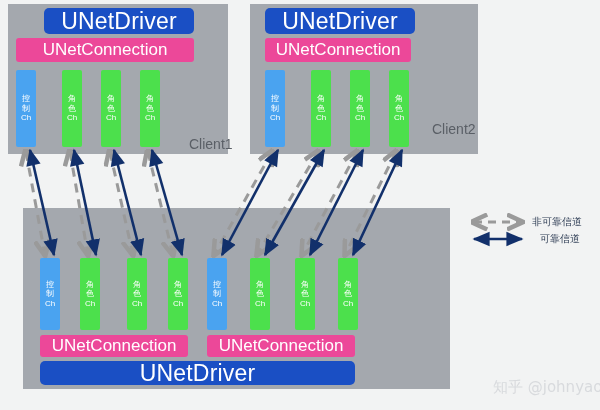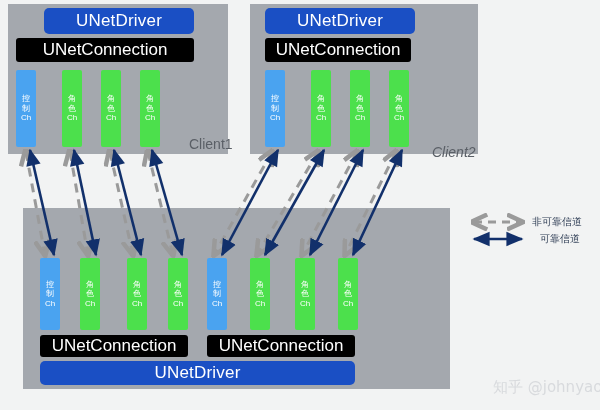--- a/index.html
+++ b/index.html
@@ -7,24 +7,24 @@
     width:600px;height:410px;overflow:hidden;
     background:#f2f3f3;
     font-family:"Liberation Sans","DejaVu Sans",sans-serif;
     position:relative;
   }
   #stage{position:absolute;left:0;top:0;width:600px;height:410px;}
   .panel{position:absolute;background:#a4a8ae;}
   .driver{
     position:absolute;background:#1a4fc4;border-radius:5px;
     color:#ffffff;display:flex;align-items:center;justify-content:center;
-    font-size:17px;letter-spacing:.2px;white-space:nowrap;
+    font-size:23px;letter-spacing:.2px;white-space:nowrap;
   }
   .conn{
-    position:absolute;background:#000000;border-radius:3px;
+    position:absolute;background:#ec4899;border-radius:3px;
     color:#ffffff;display:flex;align-items:center;justify-content:center;
     font-size:17px;white-space:nowrap;
   }
   .chan{
     position:absolute;border-radius:2px;
     display:flex;flex-direction:column;align-items:center;justify-content:center;
     color:#ffffff;font-size:8px;line-height:9.5px;
   }
   .chan.ctrl{background:#4aa3f0;}
   .chan.role{background:#4ce04c;}
@@ -101,21 +101,21 @@
     <span class="cjk">角</span>
     <span class="cjk">色</span>
     <span>Ch</span>
   </div>
   <div class="chan role" style="left:389px;top:70px;width:20px;height:77px;">
     <span class="cjk">角</span>
     <span class="cjk">色</span>
     <span>Ch</span>
   </div>
 
-  <div class="sidelabel" style="left:432px;top:144px;font-style:italic;">Client2</div>
+  <div class="sidelabel" style="left:432px;top:121px;">Client2</div>
 
   <div class="panel" style="left:23px;top:208px;width:427px;height:181px;"></div>
 
   <div class="chan ctrl" style="left:40px;top:258px;width:20px;height:72px;">
     <span class="cjk">控</span>
     <span class="cjk">制</span>
     <span>Ch</span>
   </div>
   <div class="chan role" style="left:80px;top:258px;width:20px;height:72px;">
     <span class="cjk">角</span>

